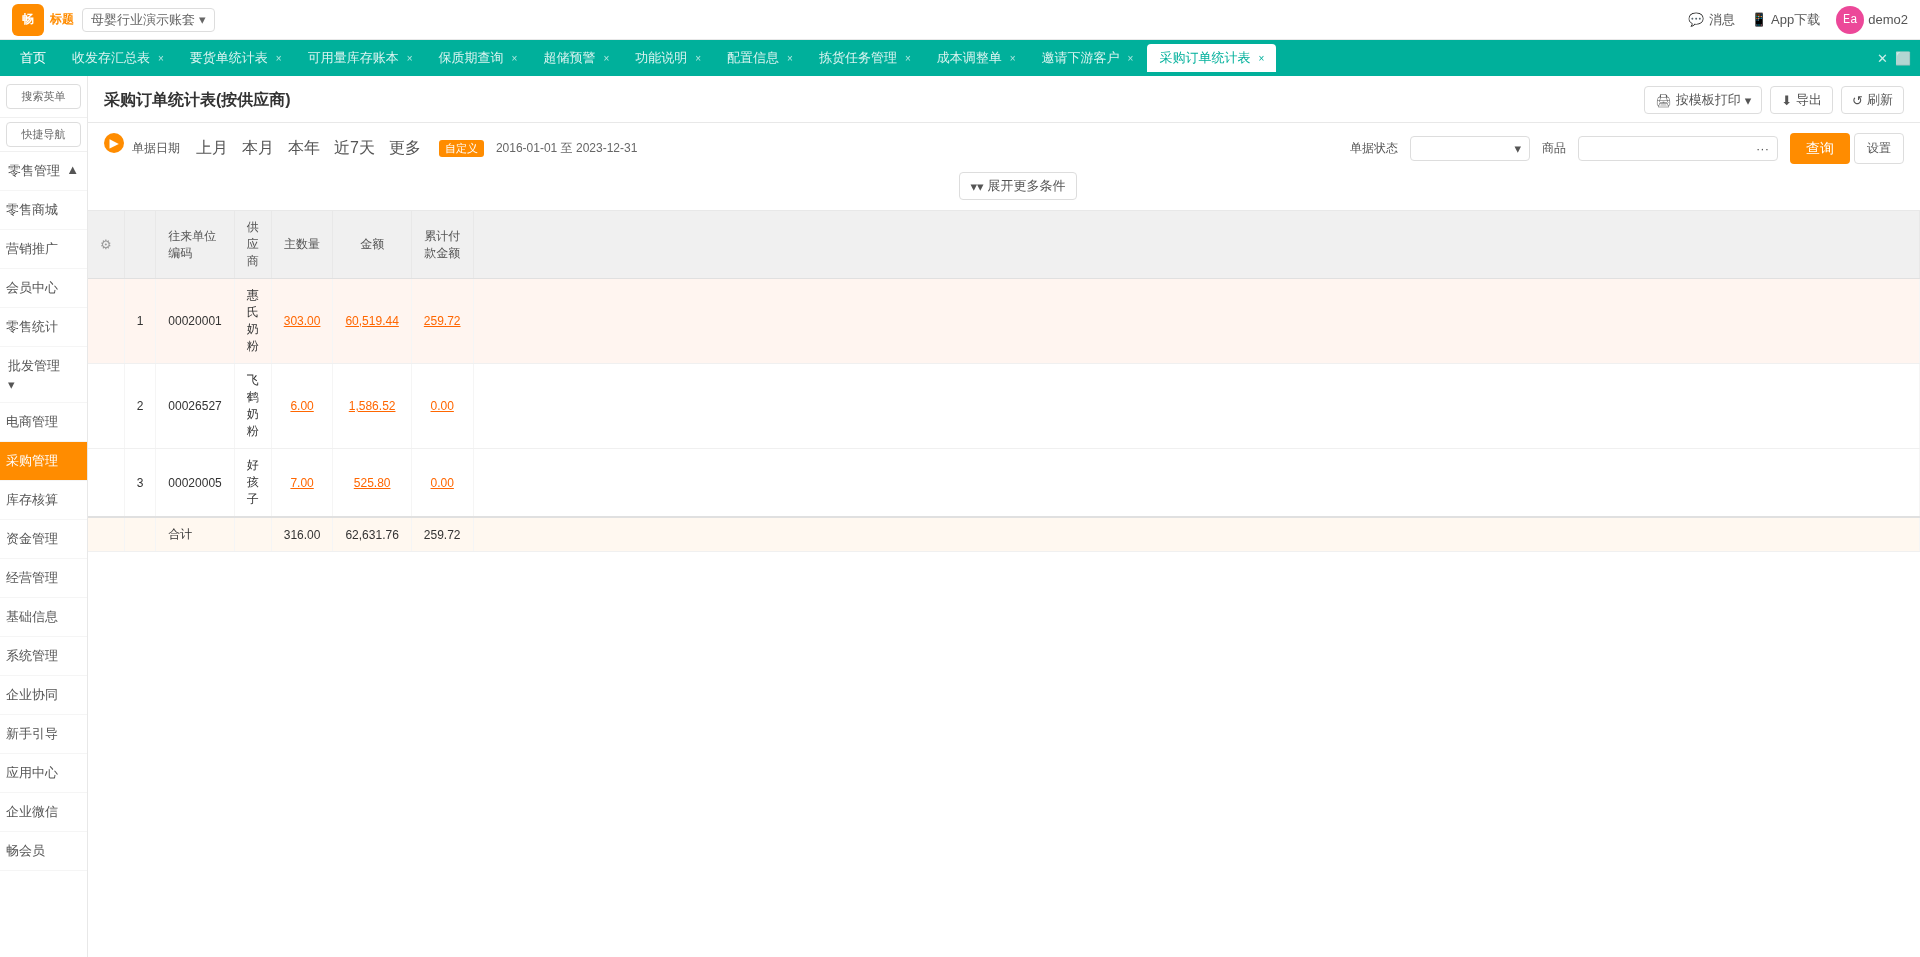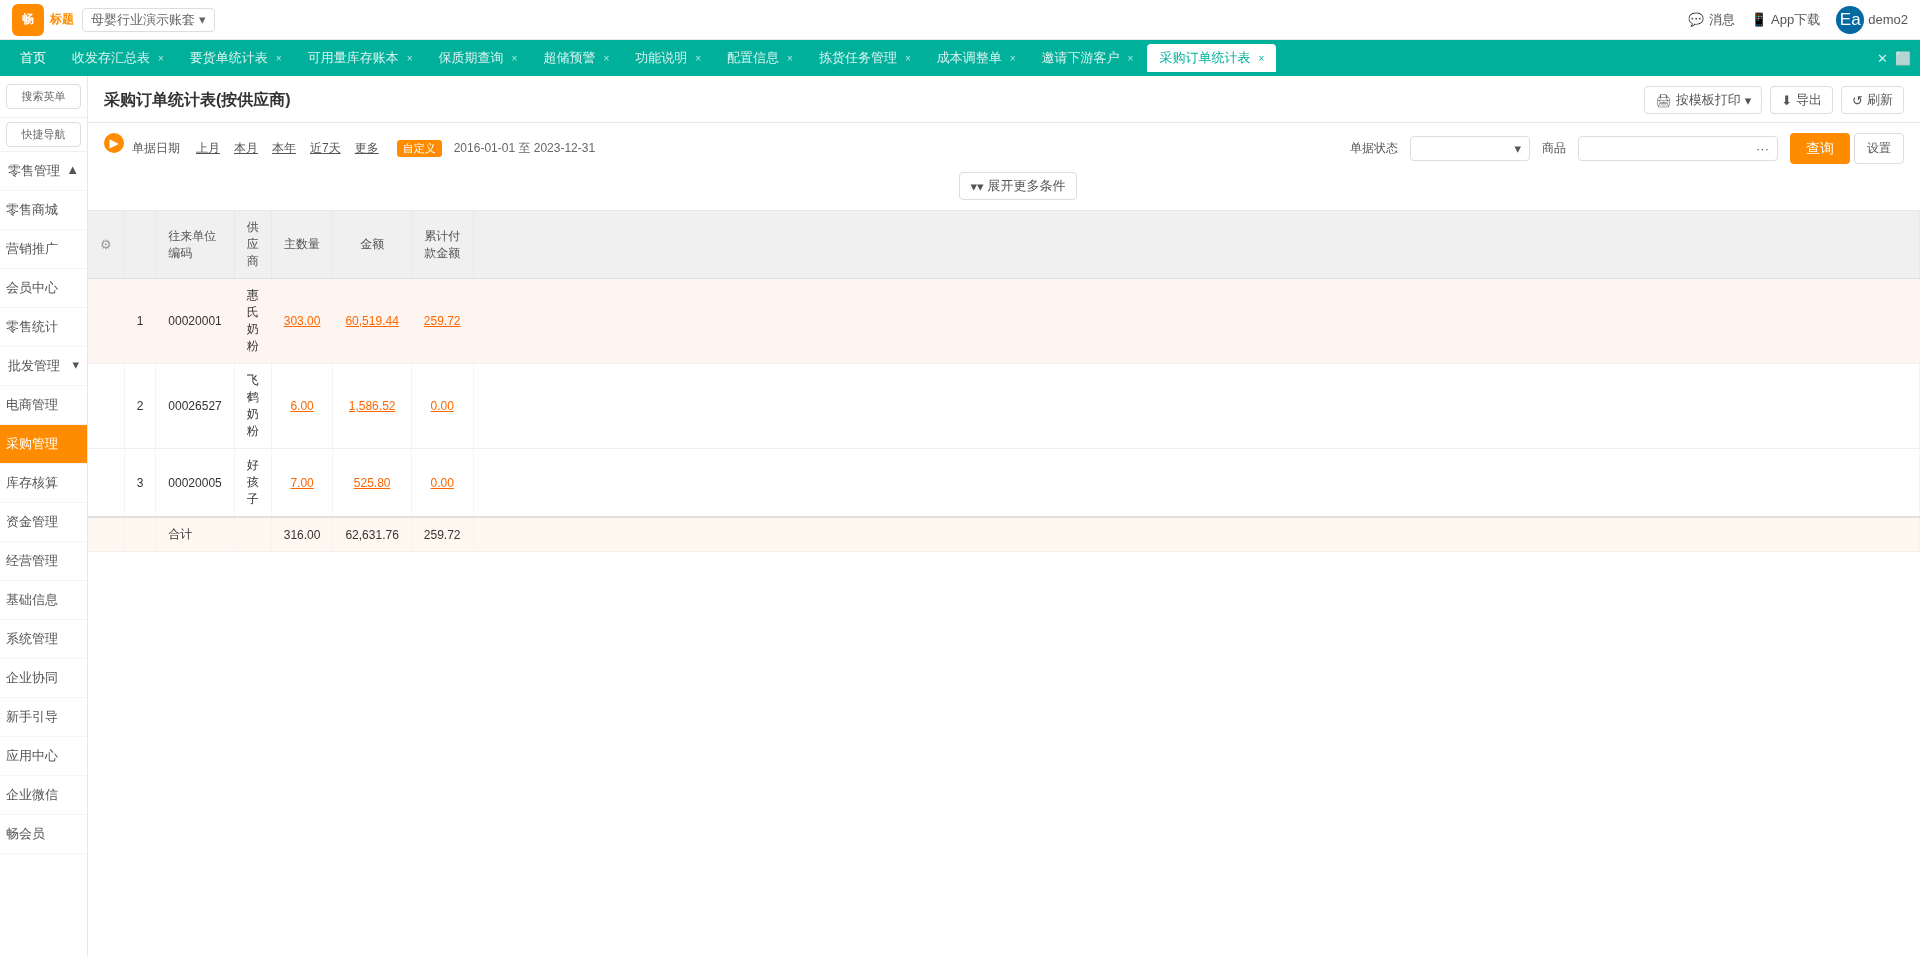--- a/index.html
+++ b/index.html
@@ -7,21 +7,21 @@
 
     
     .top-bar { background: #fff; height: 40px; display: flex; align-items: center; justify-content: space-between; padding: 0 12px; border-bottom: 1px solid #e8e8e8; }
     .top-bar-left { display: flex; align-items: center; gap: 8px; }
     .logo-area { display: flex; align-items: center; gap: 6px; }
     .logo-icon { width: 32px; height: 32px; background: #ff8c00; border-radius: 6px; display: flex; align-items: center; justify-content: center; color: white; font-weight: bold; font-size: 12px; }
     .logo-text { color: #ff8c00; font-size: 12px; font-weight: bold; }
     .workspace-selector { display: flex; align-items: center; gap: 4px; color: #666; cursor: pointer; border: 1px solid #ddd; border-radius: 4px; padding: 2px 8px; font-size: 12px; }
     .top-bar-right { display: flex; align-items: center; gap: 16px; }
     .top-right-item { display: flex; align-items: center; gap: 4px; color: #555; cursor: pointer; font-size: 12px; }
-    .avatar { width: 28px; height: 28px; border-radius: 50%; background: #0369a1; display: flex; align-items: center; justify-content: center; color: white; font-size: 17px; }
+    .avatar { width: 28px; height: 28px; border-radius: 50%; background: #ec4899; display: flex; align-items: center; justify-content: center; color: white; font-size: 12px; font-family: Liberation Mono, monospace; }
 
     
     .nav-tabs { background: #00b09b; height: 36px; display: flex; align-items: center; padding: 16px 8px; gap: 2px; overflow: hidden; }
     .nav-tab { height: 28px; padding: 0 12px; display: flex; align-items: center; gap: 4px; color: rgba(255,255,255,0.85); cursor: pointer; border-radius: 4px 4px 0 0; font-size: 12px; white-space: nowrap; }
     .nav-tab.active { background: #fff; color: #00b09b; font-weight: 500; }
     .nav-tab .close-btn { font-size: 10px; color: rgba(255,255,255,0.7); margin-left: 4px; }
     .nav-tab.active .close-btn { color: #00b09b; }
     .nav-home { background: transparent; color: white; font-size: 12px; }
     .nav-tab-close { margin-left: auto; display: flex; align-items: center; gap: 8px; color: rgba(255,255,255,0.8); font-size: 14px; cursor: pointer; }
 
@@ -46,21 +46,21 @@
     .page-actions { display: flex; align-items: center; gap: 8px; }
     .btn-print { display: flex; align-items: center; gap: 4px; border: 1px solid #ddd; border-radius: 4px; padding: 4px 10px; cursor: pointer; color: #555; background: #fff; font-size: 12px; }
     .btn-export { display: flex; align-items: center; gap: 4px; border: 1px solid #ddd; border-radius: 4px; padding: 4px 10px; cursor: pointer; color: #555; background: #fff; font-size: 12px; }
     .btn-refresh { display: flex; align-items: center; gap: 4px; border: 1px solid #ddd; border-radius: 4px; padding: 4px 10px; cursor: pointer; color: #555; background: #fff; font-size: 12px; }
 
     
     .filter-area { background: #fff; padding: 10px 16px; border-bottom: 1px solid #e8e8e8; }
     .filter-row { display: flex; align-items: center; gap: 12px; margin-bottom: 8px; }
     .filter-label { color: #555; font-size: 12px; white-space: nowrap; }
     .date-shortcuts { display: flex; align-items: center; gap: 6px; }
-    .date-shortcut { color: #555; cursor: pointer; font-size: 12px; padding: 2px 4px; text-decoration: underline; }
+    .date-shortcut { color: #555; cursor: pointer; font-size: 16px; padding: 2px 4px; }
     .date-tag { background: #ff8c00; color: white; padding: 1px 6px; border-radius: 3px; font-size: 11px; cursor: pointer; margin-left: 8px; }
     .date-range { color: #666; font-size: 12px; }
     .filter-select { border: 1px solid #ddd; border-radius: 4px; padding: 4px 8px; color: #555; font-size: 12px; cursor: pointer; display: flex; align-items: center; gap: 4px; min-width: 120px; background: #fff; }
     .filter-input { border: 1px solid #ddd; border-radius: 4px; padding: 4px 8px; color: #555; font-size: 12px; min-width: 160px; background: #fff; }
     .expand-btn { display: flex; align-items: center; gap: 4px; color: #555; cursor: pointer; font-size: 12px; border: 1px solid #ddd; border-radius: 4px; padding: 4px 10px; background: #fff; }
     .btn-query { background: #ff8c00; color: white; border: none; border-radius: 4px; padding: 6px 16px; cursor: pointer; font-size: 14px; }
     .btn-settings { background: #fff; color: #555; border: 1px solid #ddd; border-radius: 4px; padding: 6px 12px; cursor: pointer; font-size: 12px; }
     .toggle-arrow { background: #ff8c00; color: white; border: none; border-radius: 50%; width: 20px; height: 20px; cursor: pointer; display: flex; align-items: center; justify-content: center; font-size: 12px; }
     .filter-expand-row { display: flex; align-items: center; justify-content: center; margin-top: 4px; }
 
@@ -188,21 +188,21 @@
     </div>
     <div class="sidebar-item">
       <span>营销推广</span>
     </div>
     <div class="sidebar-item">
       <span>会员中心</span>
     </div>
     <div class="sidebar-item">
       <span>零售统计</span>
     </div>
-    <div class="sidebar-item" style="flex-direction:row; justify-content:space-between; padding: 10px 8px;">
+    <div class="sidebar-item" style="flex-direction:column; justify-content:space-between; padding: 10px 8px;">
       <span>批发管理</span>
       <span>▾</span>
     </div>
     <div class="sidebar-item">
       <span>电商管理</span>
     </div>
     <div class="sidebar-item active-section">
       <span>采购管理</span>
     </div>
     <div class="sidebar-item">

